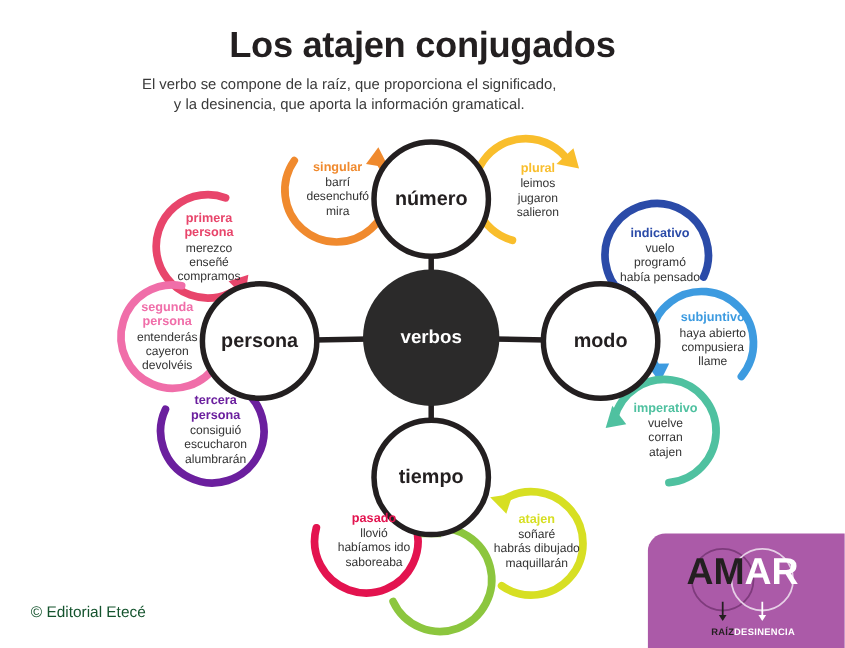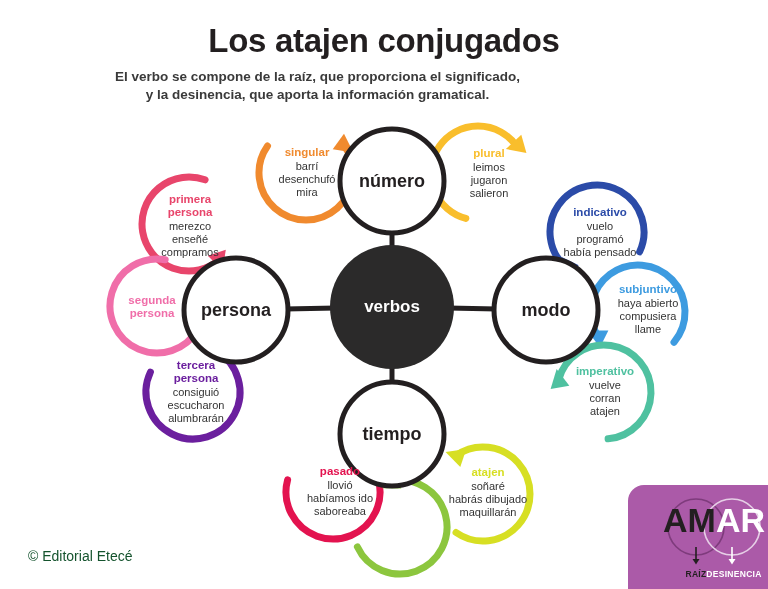--- a/index.html
+++ b/index.html
@@ -15,21 +15,21 @@
   
   .title{
     position:absolute;left:0;top:22px;width:768px;
     text-align:center;
     font-size:33px;font-weight:bold;color:#231f20;
     letter-spacing:-0.3px;
   }
   .subtitle{
     position:absolute;left:0;top:68px;width:635px;
     text-align:center;
-    font-size:13.5px;line-height:18px;color:#3a3a3a;font-weight:bold;
+    font-size:13.5px;line-height:18px;color:#3a3a3a;
   }
 
   
   svg#diagram{position:absolute;left:0;top:0;width:768px;height:589px;}
 
   
   .node-label{
     position:absolute;text-align:center;
     font-size:18px;font-weight:bold;color:#231f20;
     transform:translate(-50%,-50%);
@@ -53,21 +53,21 @@
 
   
   .credit{
     position:absolute;left:28px;top:548px;
     font-size:14px;color:#14532d;
   }
 
   
   .brandbox{
     position:absolute;right:0;bottom:0;
-    width:140px;height:104px;
+    width:179px;height:104px;
     background:#ab5aa8;
     border-top-left-radius:16px;
     overflow:hidden;
   }
   .brandbox svg{position:absolute;left:0;top:0;width:172px;height:104px;}
   .amar-word{
     position:absolute;left:0;top:18px;width:172px;
     text-align:center;
     font-size:34px;font-weight:bold;letter-spacing:0px;
     line-height:34px;
@@ -147,20 +147,21 @@
       <div class="leaf" style="left: 489px; top: 174px;">
         <div class="leaf-title" style="color: rgb(249, 190, 44);">plural</div>
         <div class="leaf-items">leimos<br>jugaron<br>salieron</div>
       </div>
       <div class="leaf" style="left: 190px; top: 226px;">
         <div class="leaf-title" style="color: rgb(232, 69, 107);">primera<br>persona</div>
         <div class="leaf-items">merezco<br>enseñé<br>compramos</div>
       </div>
       <div class="leaf" style="left: 152px; top: 307px;">
         <div class="leaf-title" style="color: rgb(240, 110, 169);">segunda<br>persona</div>
+        <div class="leaf-items">entenderás<br>cayeron<br>devolvéis</div>
       </div>
       <div class="leaf" style="left: 196px; top: 392px;">
         <div class="leaf-title" style="color: rgb(107, 31, 158);">tercera<br>persona</div>
         <div class="leaf-items">consiguió<br>escucharon<br>alumbrarán</div>
       </div>
       <div class="leaf" style="left: 600px; top: 233px;">
         <div class="leaf-title" style="color: rgb(43, 75, 168);">indicativo</div>
         <div class="leaf-items">vuelo<br>programó<br>había pensado</div>
       </div>
       <div class="leaf" style="left: 648px; top: 310px;">

